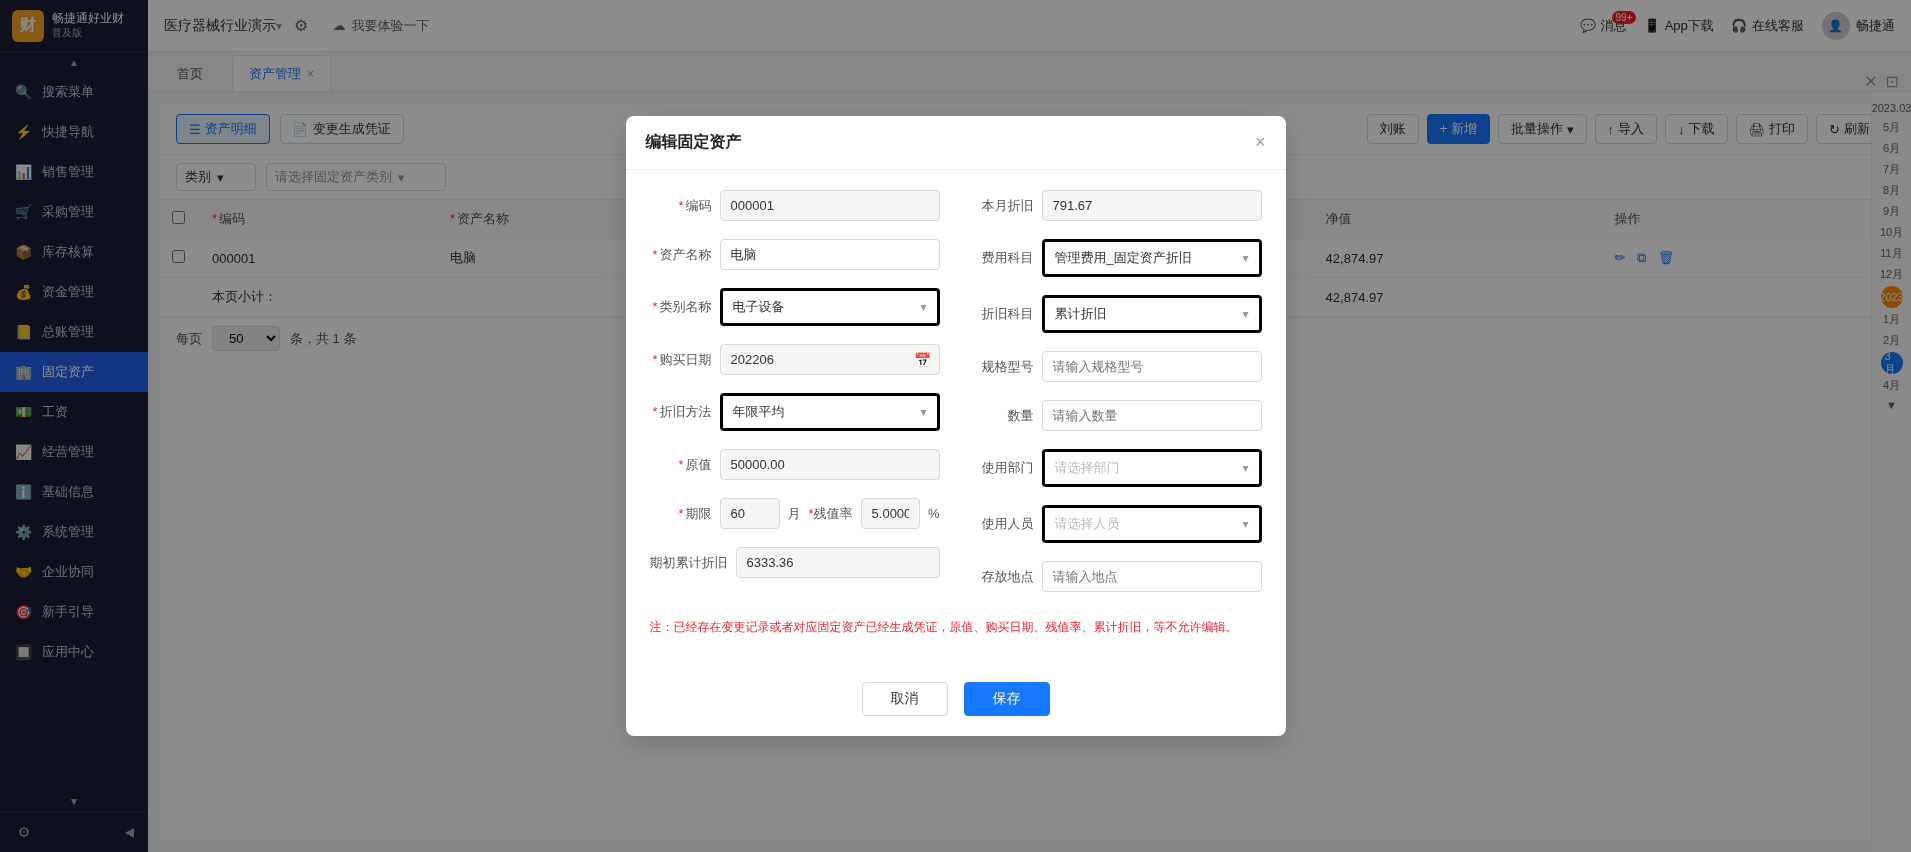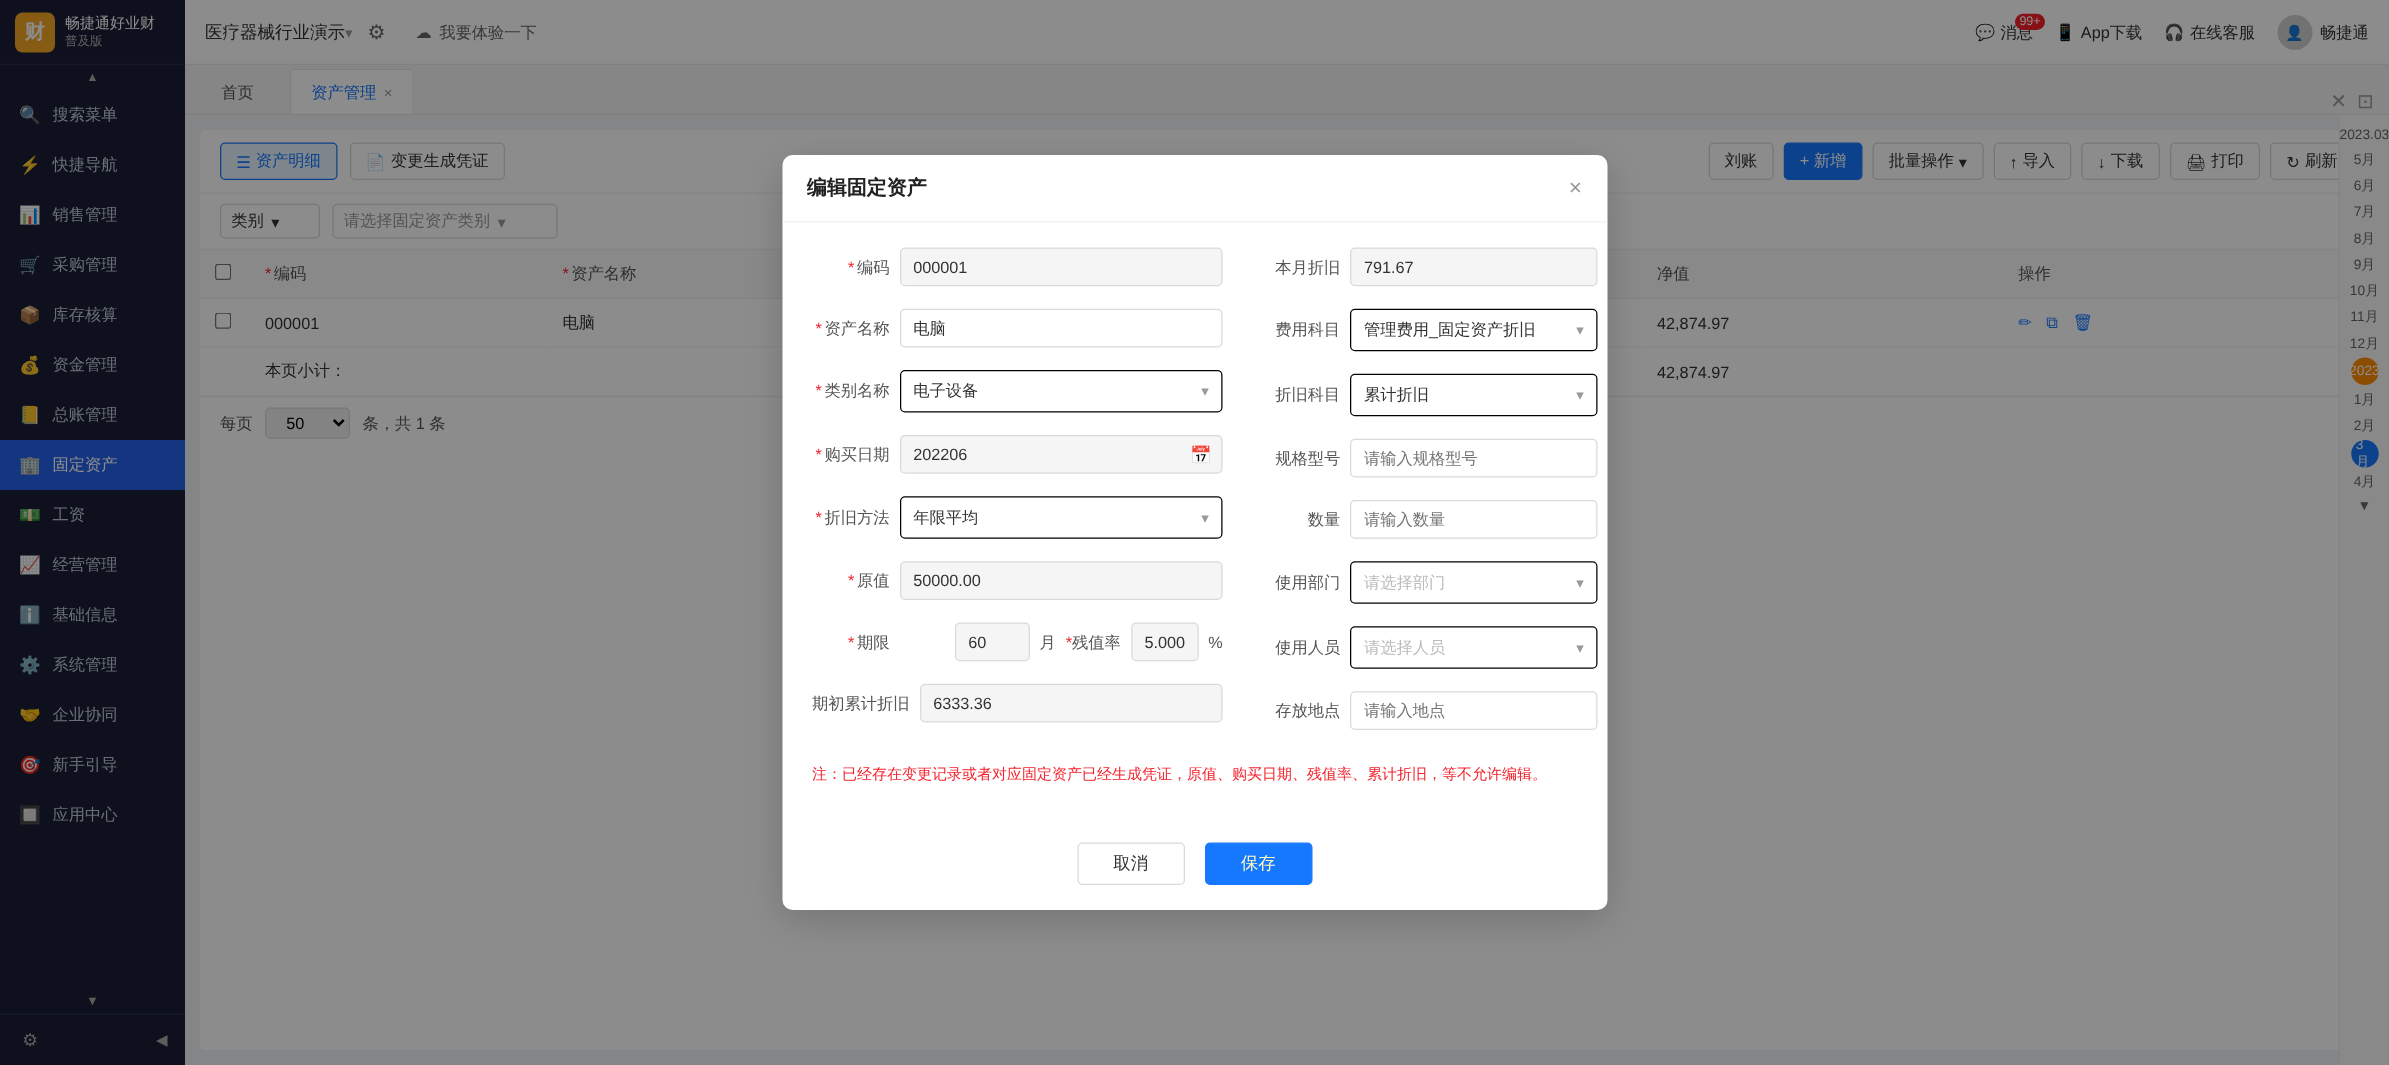--- a/index.html
+++ b/index.html
@@ -419,21 +419,21 @@
       font-size: 13px;
       color: #333;
       outline: none;
       background: #fff;
     }
     .form-input.readonly {
       background: #f5f5f5;
     }
     .form-select {
       flex: 1;
-      border: 1px solid #000000;
+      border: 3px solid #000000;
       border-radius: 4px;
       padding: 7px 10px;
       font-size: 13px;
       color: #333;
       display: flex;
       align-items: center;
       justify-content: space-between;
       cursor: pointer;
       background: #fff;
       position: relative;
@@ -811,21 +811,21 @@
               <span class="req">*</span><span>原值</span>
             </span>
             <input class="form-input readonly" type="text" readonly="" value="50000.00" style="">
           </div>
 
           <div class="form-row">
             <span class="form-label">
               <span class="req">*</span><span>期限</span>
             </span>
             <div class="inline-fields">
-              <input class="form-input readonly" type="text" style="width: 60px; margin-left: 44px;" readonly="" value="60">
+              <input class="form-input readonly" type="text" style="width: 60px;" readonly="" value="60">
               <span class="inline-unit">月</span>
               <span style="font-size:13px;color:#555;white-space:nowrap;">
                 <span class="req" style="color:#f5222d;">*</span><span>残值率</span>
               </span>
               <input class="form-input readonly" type="text" style="width: 54px;" readonly="" value="5.0000">
               <span class="inline-unit">%</span>
             </div>
           </div>
 
           <div class="form-row">

